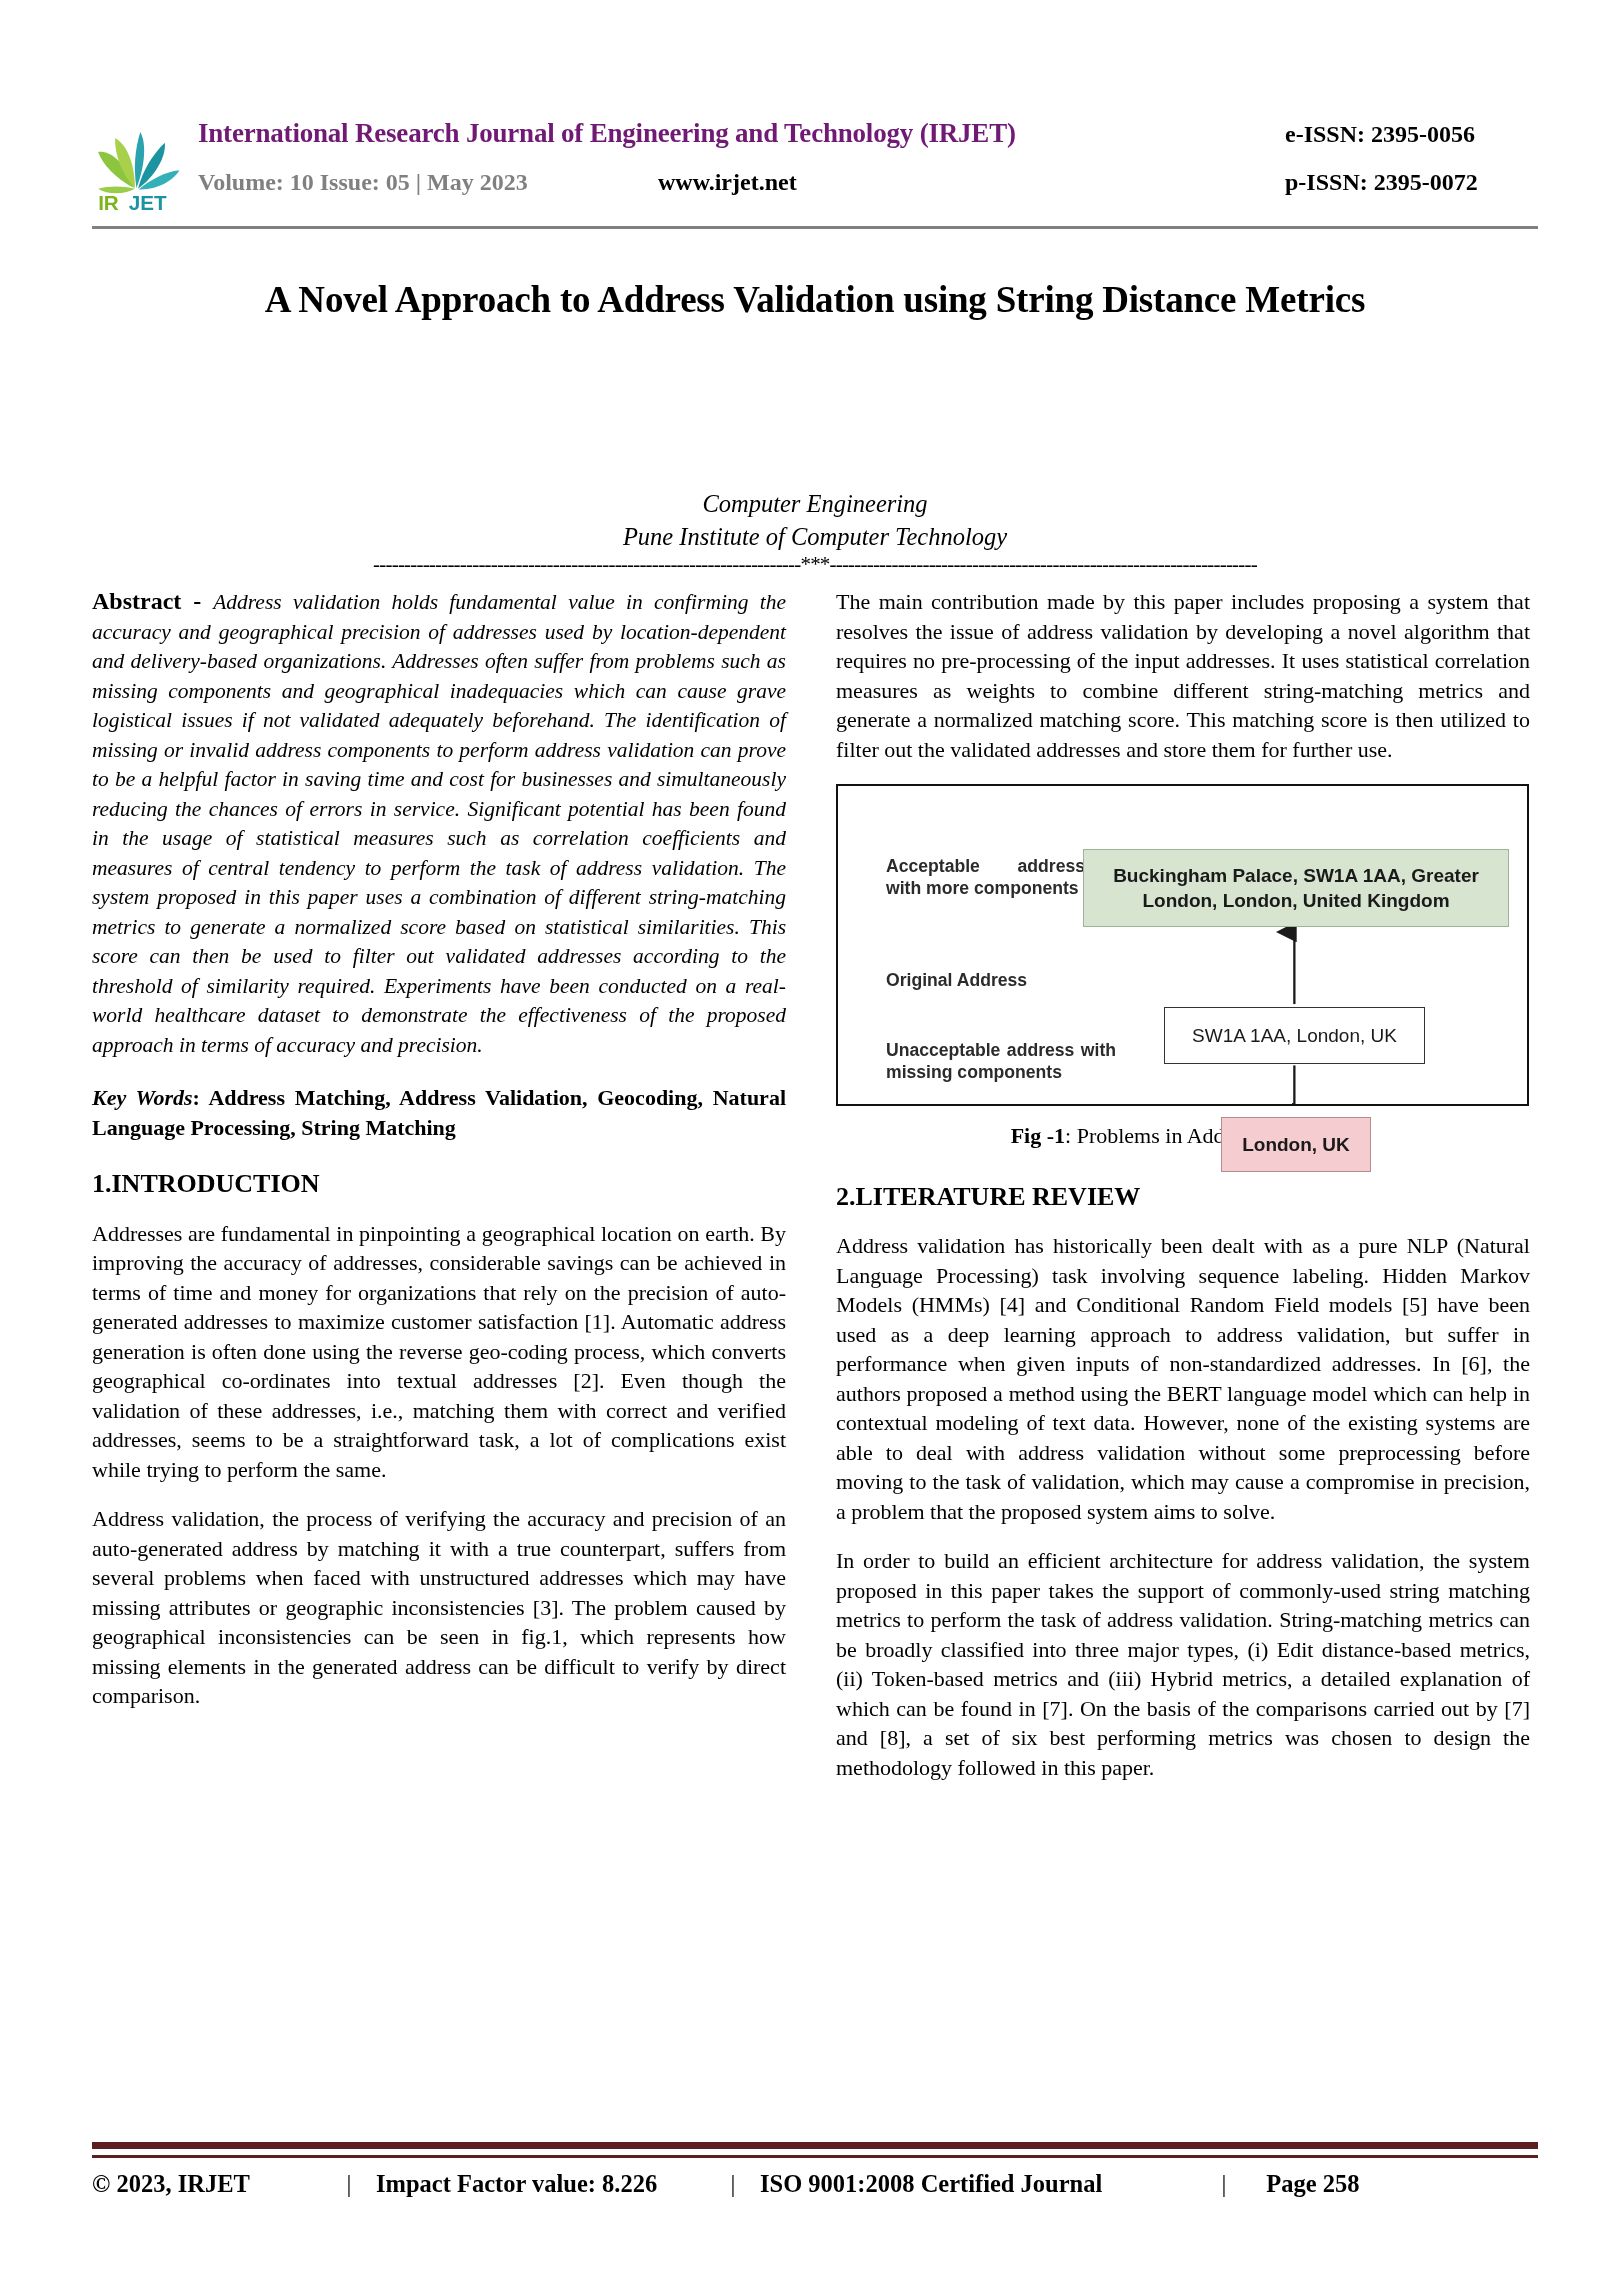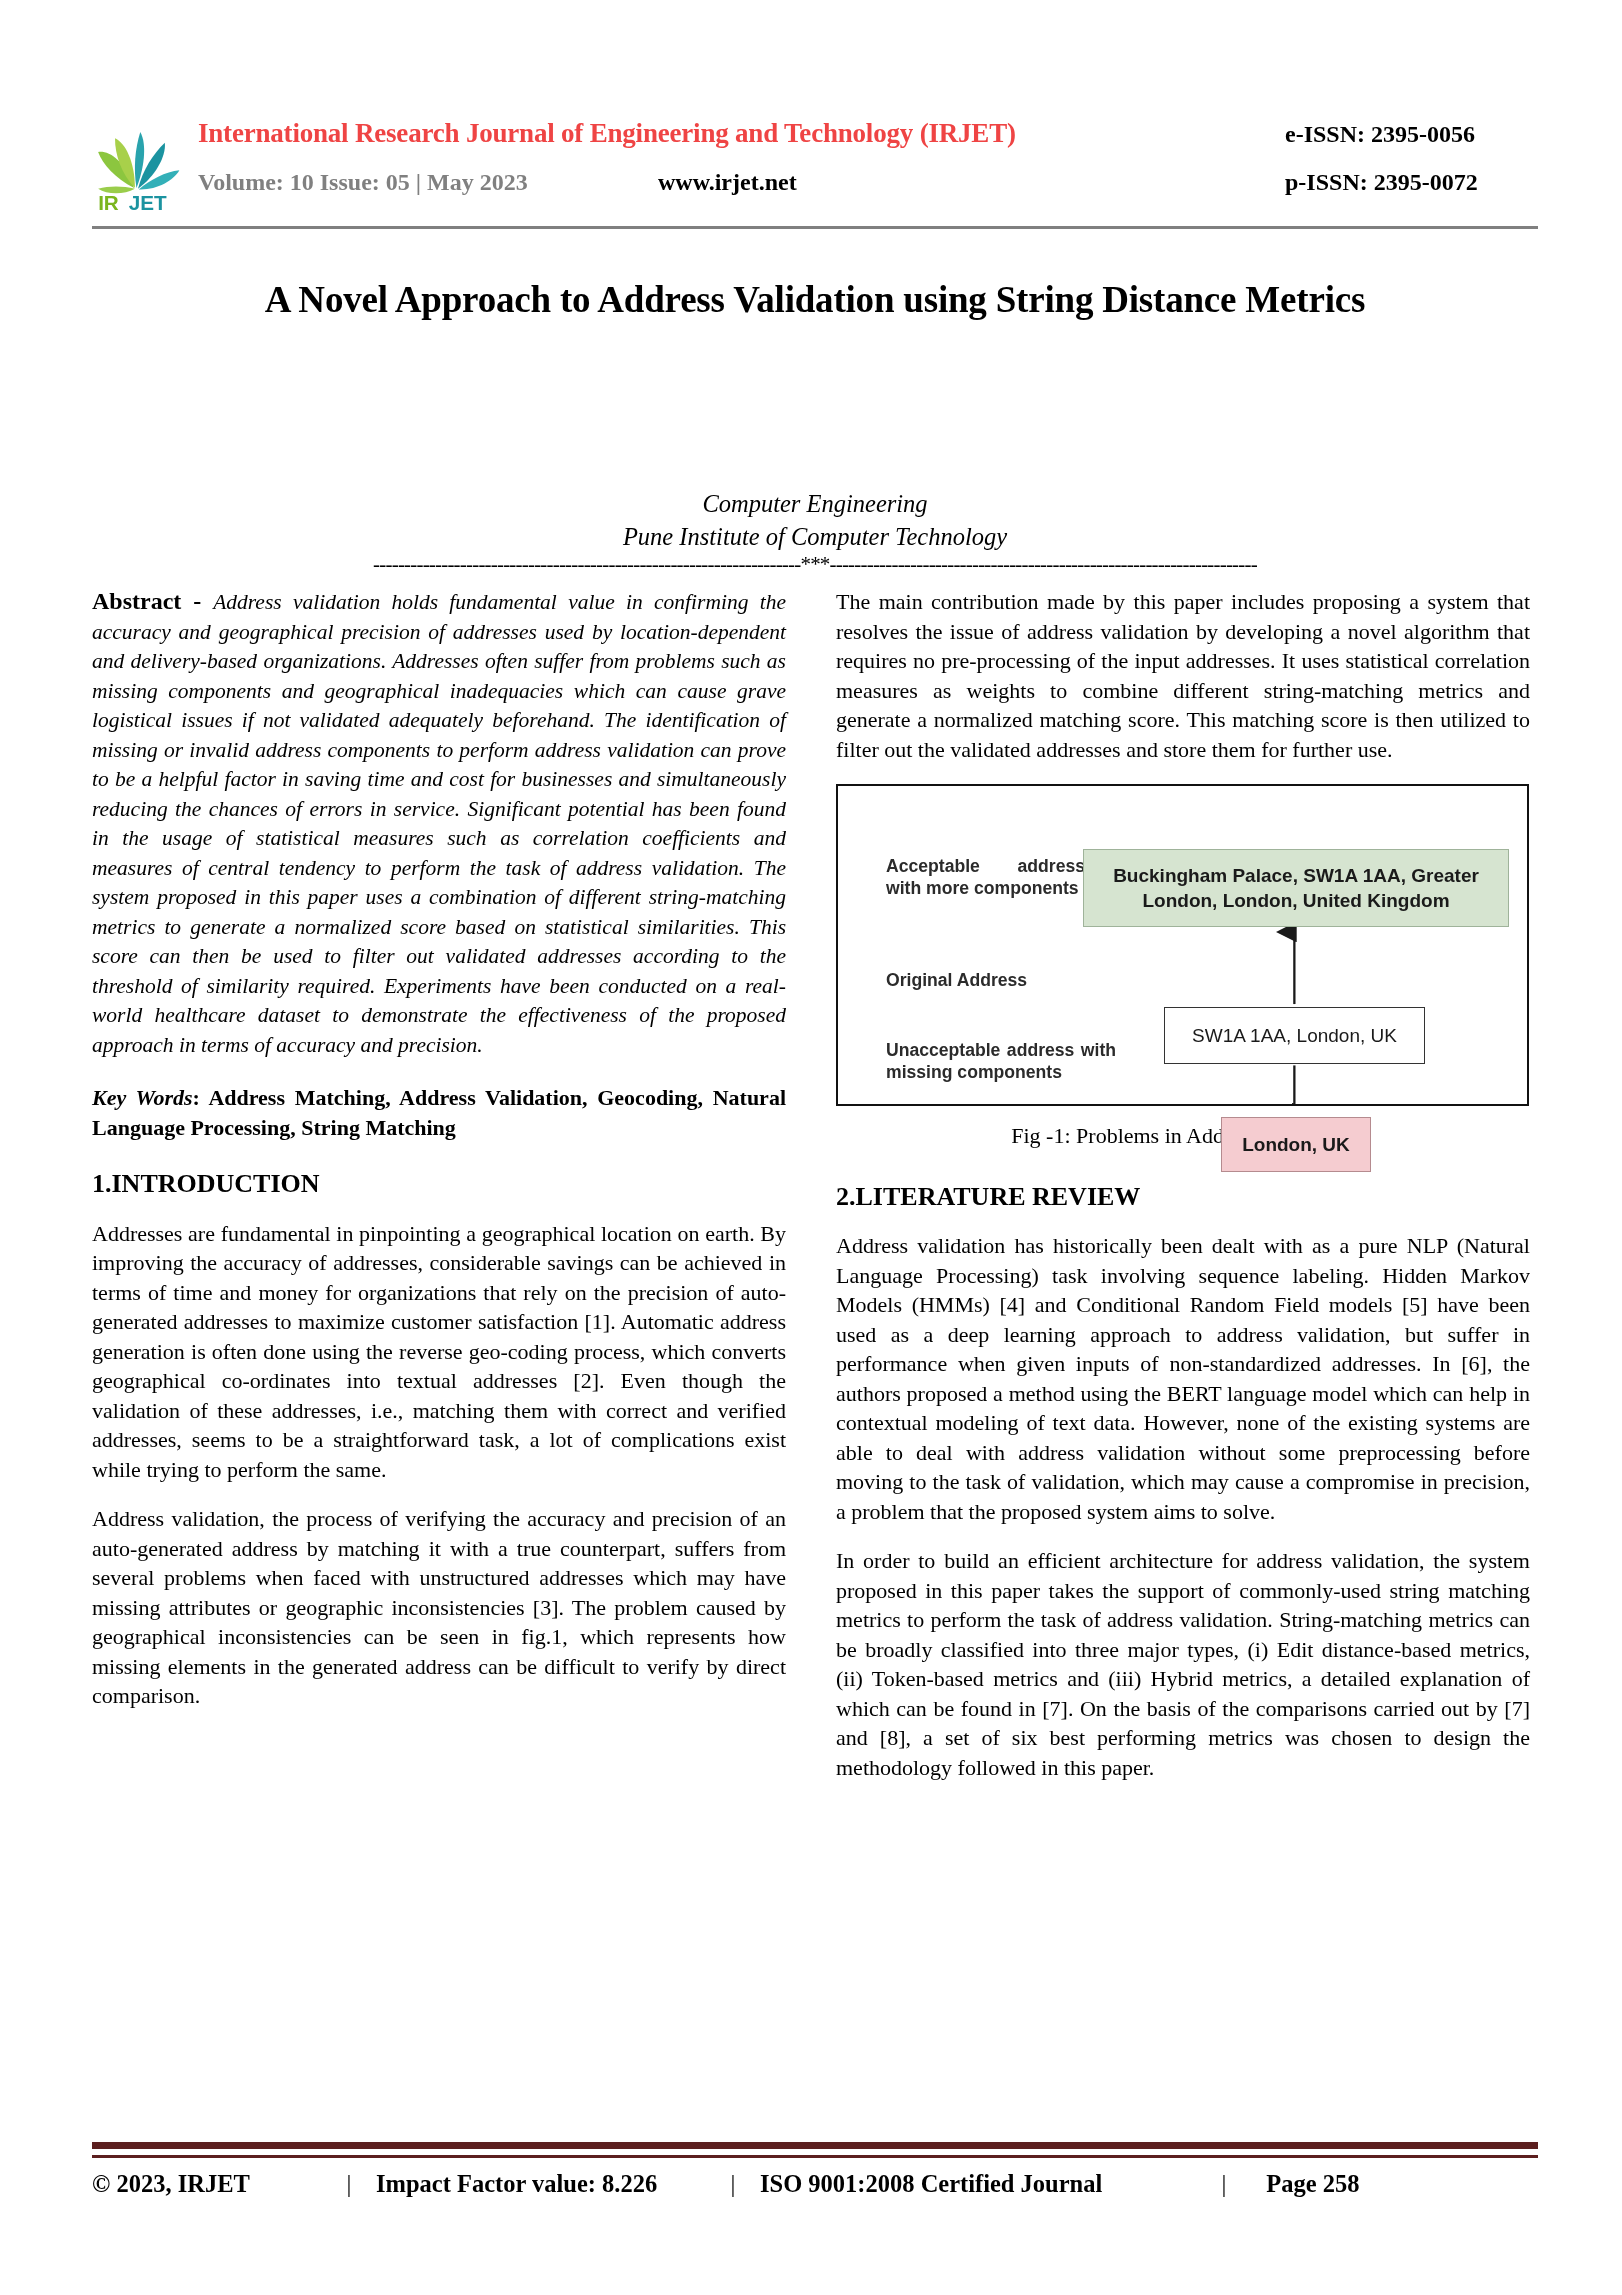--- a/index.html
+++ b/index.html
@@ -55,21 +55,21 @@
   }
   .mast-row.row1 { height: 51px; }
   .mast-row.row2 { height: 48px; }
 
   .journal-title {
     font-family: "Liberation Serif", serif;
     font-weight: bold;
     font-size: 27px;
     letter-spacing: -0.2px;
     white-space: nowrap;
-    color: #ef4444;
+    color: #701a75;
   }
   .volume-line {
     font-family: "Liberation Serif", serif;
     font-weight: bold;
     font-size: 24px;
     color: #808080;
     white-space: nowrap;
     width: 376px;
   }
   .site-line {
@@ -271,21 +271,21 @@
   }
   .fig-arrow-svg { position: absolute; left: 0; top: 0; }
 
   .fig-caption {
     width: 693px;
     text-align: center;
     font-family: "Liberation Serif", serif;
     font-size: 22px;
     margin: 4.6px 0 31px 0;
   }
-  .fig-caption b { font-weight: normal; }
+  .fig-caption b { font-weight: bold; }
 
   
   .footer-rule-thick {
     position: absolute;
     left: 92px;
     top: 2142px;
     width: 1446px;
     height: 7px;
     background: #5c1f1f;
   }

